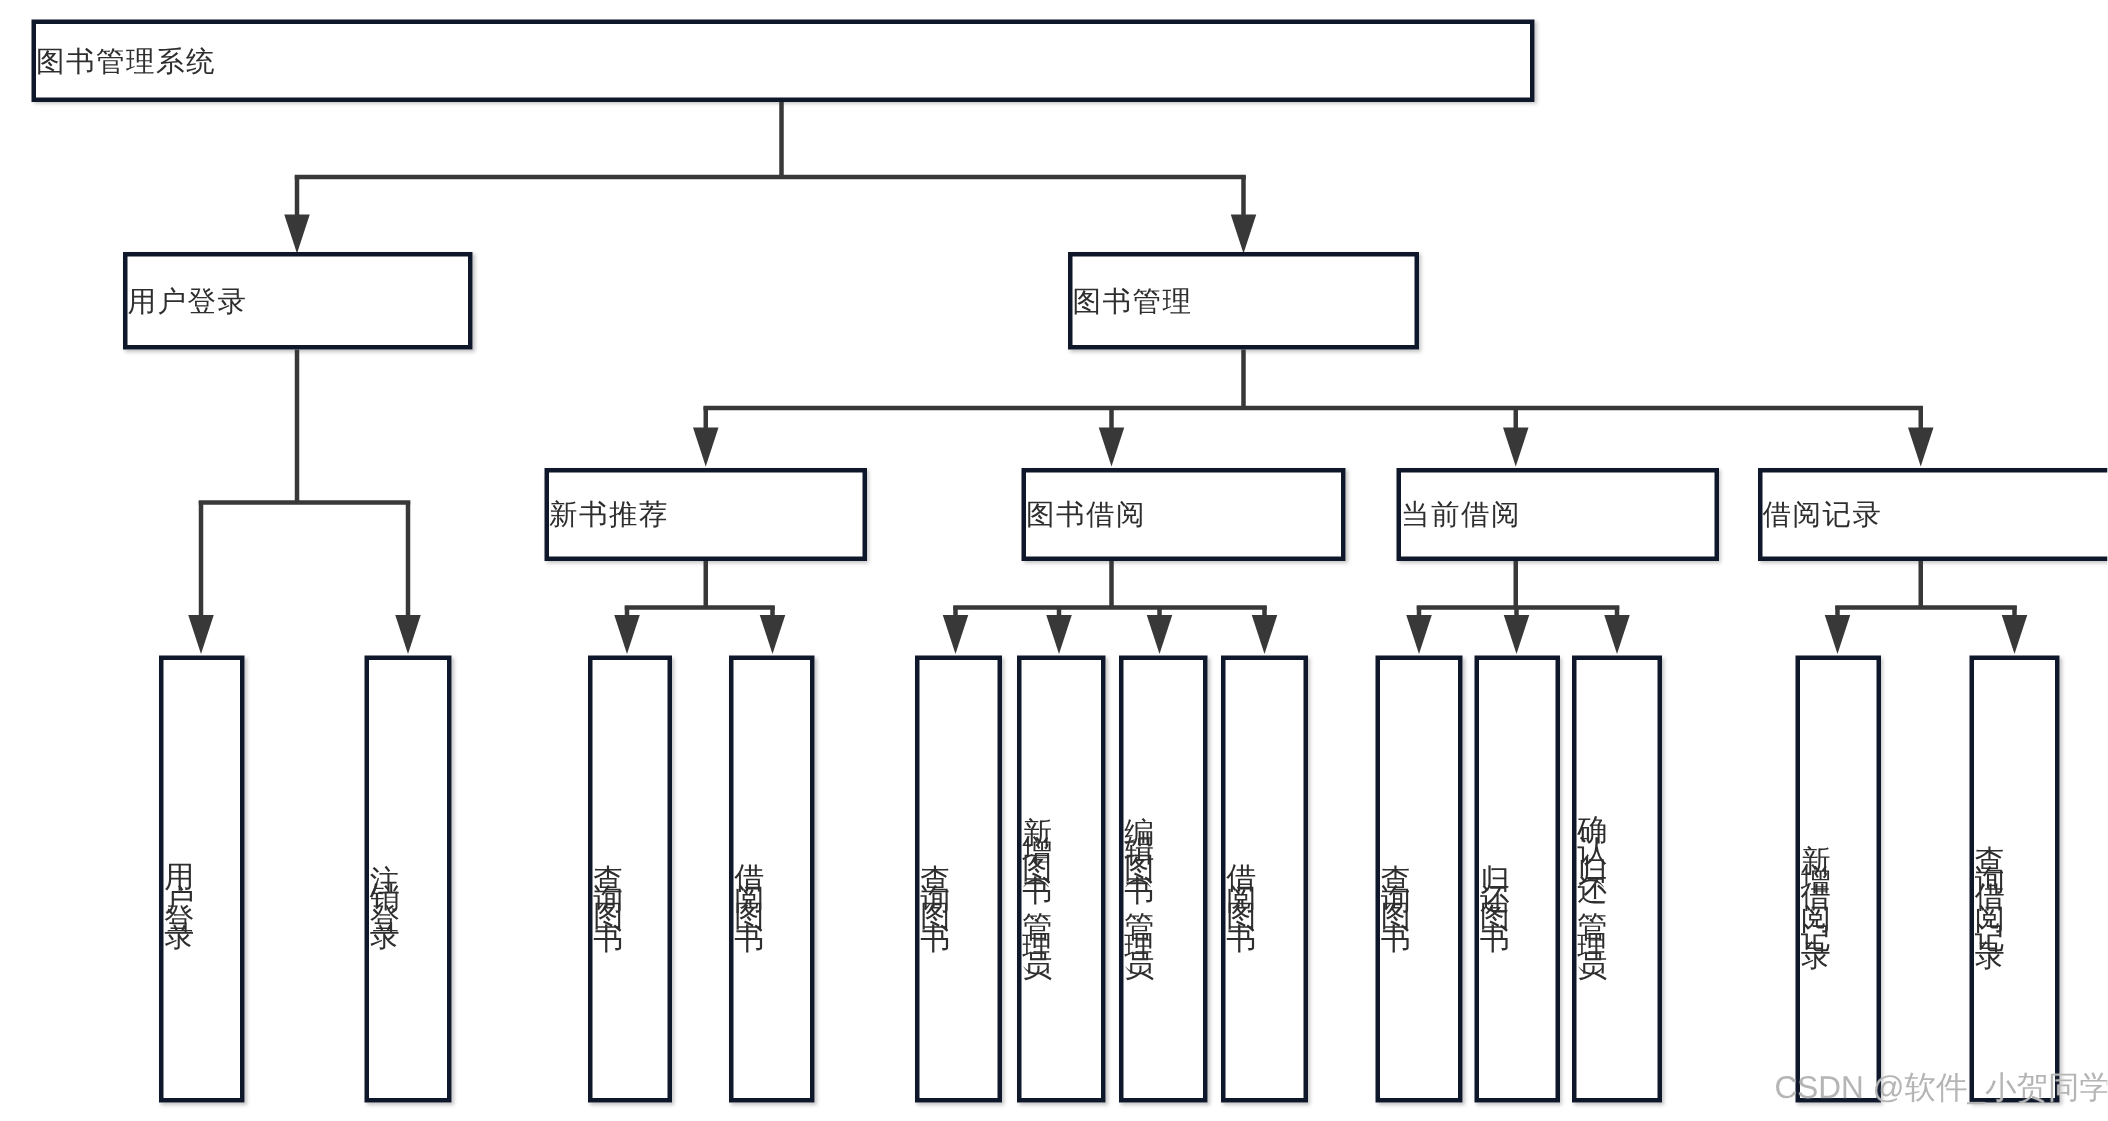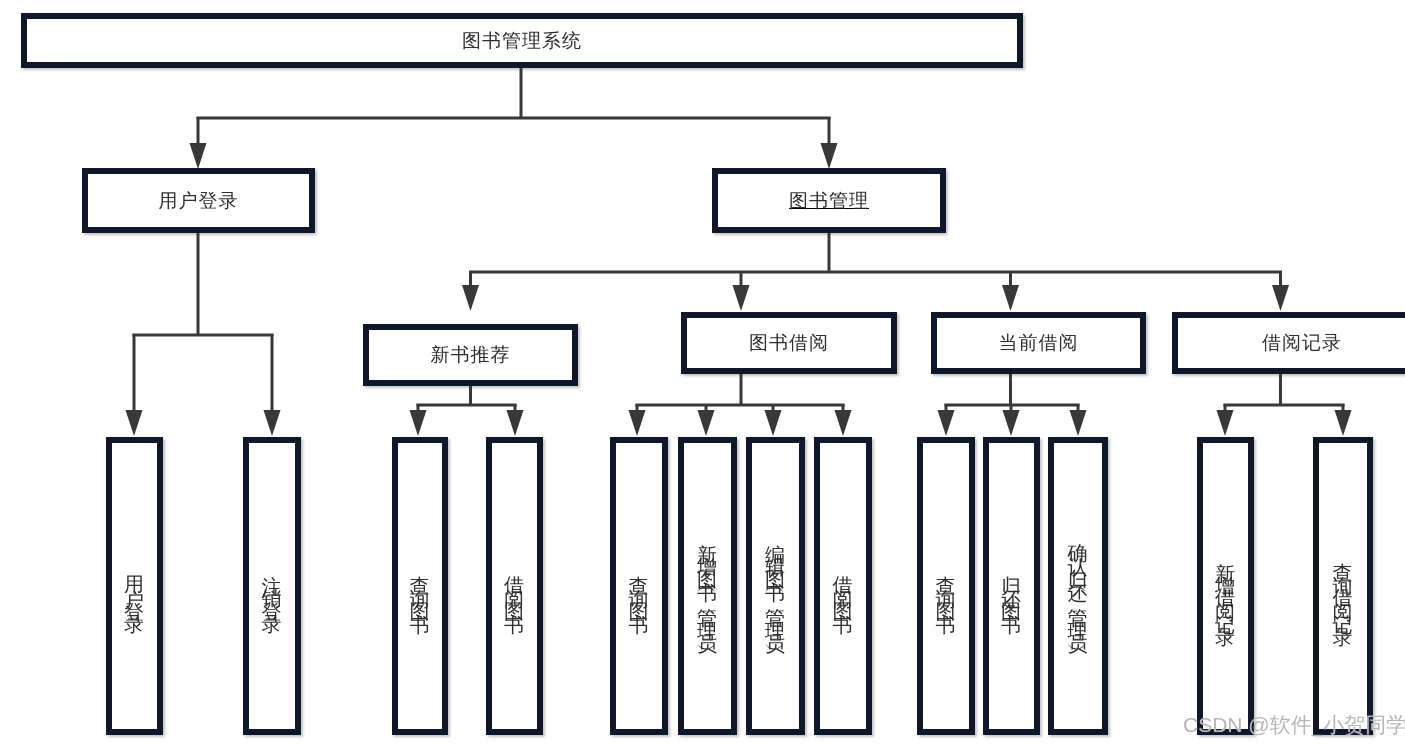--- a/index.html
+++ b/index.html
@@ -17,26 +17,26 @@
   }
   svg.connectors {
     position: absolute;
     left: 0;
     top: 0;
     z-index: 1;
   }
   .node {
     position: absolute;
     box-sizing: border-box;
-    border: 6px solid #0f172a;
+    border: 3px solid #0f172a;
     background: #ffffff;
     box-shadow: 1.5px 1.5px 2.5px rgba(60,60,60,0.30);
     display: flex;
     align-items: center;
-    justify-content: center;
+    justify-content: flex-start;
     z-index: 2;
   }
   .node .hlabel {
     font-size: 19px;
     color: #2e2e2e;
     letter-spacing: 1px;
     white-space: nowrap;
   }
   .leaf .vlabel {
     writing-mode: vertical-rl;
@@ -140,25 +140,25 @@
     </g>
   </svg>
 
   <div class="node" style="left:21px; top:13px; width:1002px; height:55px;">
     <span class="hlabel">图书管理系统</span>
   </div>
 
   <div class="node" style="left:82px; top:168px; width:233px; height:65px;">
     <span class="hlabel">用户登录</span>
   </div>
-  <div class="node" style="left:712px; top:168px; width:234px; height:65px;text-decoration:underline;">
+  <div class="node" style="left:712px; top:168px; width:234px; height:65px;">
     <span class="hlabel">图书管理</span>
   </div>
 
-  <div class="node" style="left:363px; top:312px; width:215px; height:62px;margin-top:12px;">
+  <div class="node" style="left:363px; top:312px; width:215px; height:62px;">
     <span class="hlabel">新书推荐</span>
   </div>
   <div class="node" style="left:633px; top:312px; width:216px; height:62px;margin-left:48px;">
     <span class="hlabel">图书借阅</span>
   </div>
   <div class="node" style="left:903px; top:312px; width:215px; height:62px;margin-left:28px;">
     <span class="hlabel">当前借阅</span>
   </div>
   <div class="node" style="left:1172px; top:312px; width:260px; height:62px;">
     <span class="hlabel">借阅记录</span>

